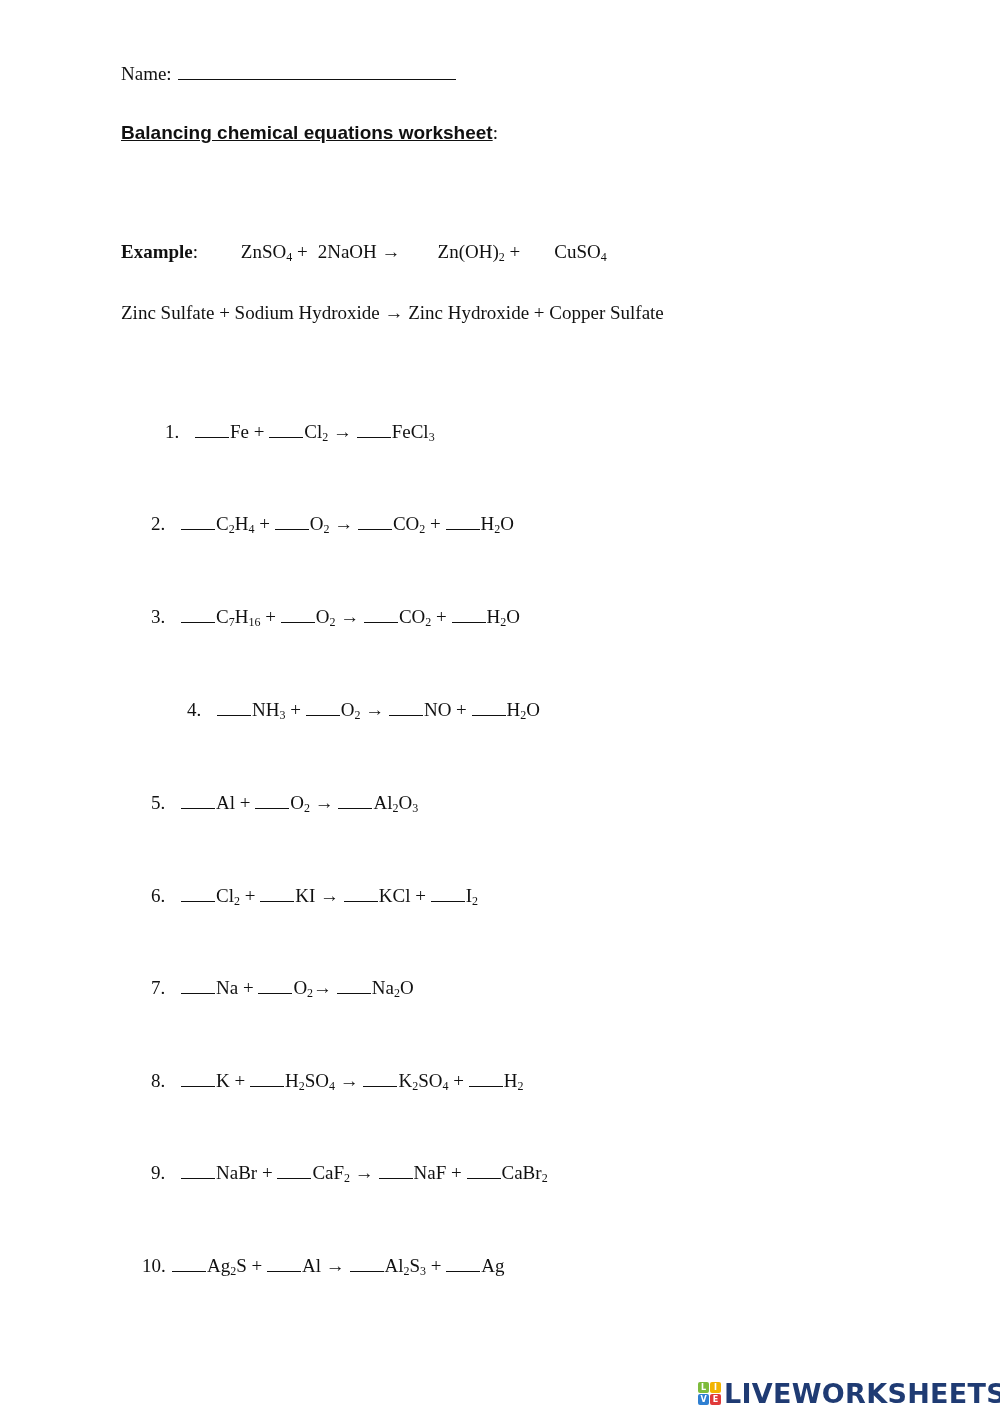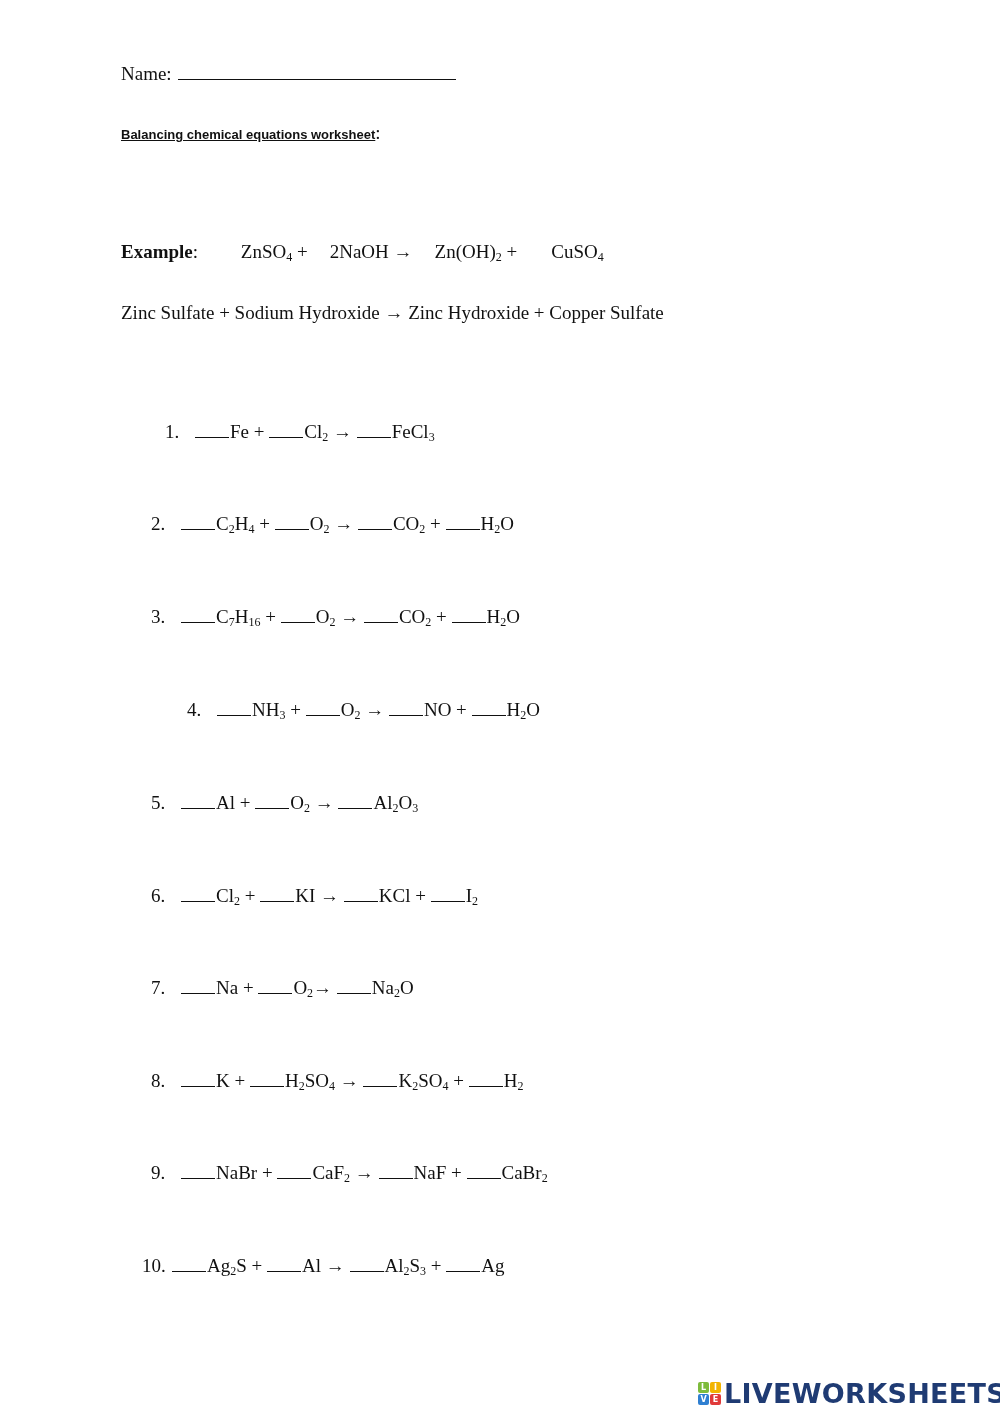--- a/index.html
+++ b/index.html
@@ -1,21 +1,21 @@
 <!DOCTYPE html>
 <html><head>
 <meta charset="utf-8">
 <style>
   html, body { margin: 0; padding: 0; background: #ffffff; }
   body { width: 1000px; height: 1413px; position: relative; overflow: hidden;
          font-family: "Liberation Sans", sans-serif; color: #111; }
   .abs { position: absolute; white-space: nowrap; }
   .txt { font-size: 19px; font-family: Liberation Serif, serif; }
   .name-line { display: inline-block; width: 278px; border-bottom: 1.5px solid #111; height: 18px; vertical-align: baseline; margin-left: 6px; }
-  .title { font-weight: bold; text-decoration: underline; font-size: 13px; }
+  .title { font-weight: bold; text-decoration: underline; font-size: 19px; }
   .bold { font-weight: bold; }
   sub { font-size: 12px; vertical-align: -3px; line-height: 0; }
   .eq-num { display: inline-block; width: 30px; }
   .blank { display: inline-block; width: 34px; border-bottom: 1.5px solid #111; height: 16px; vertical-align: baseline; margin-right: 1px; }
   .logo { position: absolute; left: 698px; top: 1378px; display: flex; align-items: center; }
   .tiles { display: grid; grid-template-columns: 11px 11px; grid-template-rows: 11px 11px; gap: 1px; margin-right: 3px; }
   .tile { font-size: 8px; font-weight: bold; color: #fff; display: flex; align-items: center; justify-content: center; border-radius: 2px; font-family: "DejaVu Sans", sans-serif; }
   .logo-text { font-family: "DejaVu Sans", sans-serif; font-weight: bold; font-size: 27px; color: #1f3b73; letter-spacing: 0.3px; }
 </style>
 </head>
@@ -24,21 +24,21 @@
 <div class="abs txt" style="left:121px; top:61px;">
   <span>Name:</span><span class="name-line"></span>
 </div>
 
 <div class="abs" style="left:121px; top:122px;">
   <span class="title">Balancing chemical equations worksheet</span><span class="txt">:</span>
 </div>
 
 <div class="abs txt" style="left:121px; top:241px;">
   <span class="bold">Example</span><span>:</span>
-  <span id="example-terms"><span style="margin-left: 38px;">ZnSO<sub>4</sub> +</span><span style="margin-left: 22px;">2NaOH →</span><span style="margin-left: 22px;">Zn(OH)<sub>2</sub> +</span><span style="margin-left: 34px;">CuSO<sub>4</sub></span></span>
+  <span id="example-terms"><span style="margin-left: 38px;">ZnSO<sub>4</sub> +</span><span style="margin-left: 10px;">2NaOH →</span><span style="margin-left: 37px;">Zn(OH)<sub>2</sub> +</span><span style="margin-left: 34px;">CuSO<sub>4</sub></span></span>
 </div>
 
 <div class="abs txt" style="left:121px; top:302px;">Zinc Sulfate + Sodium Hydroxide → Zinc Hydroxide + Copper Sulfate</div>
 
 <div id="equations">
     <div class="abs txt" style="left: 165px; top: 421px;"><span class="eq-num">1.</span><span class="blank"></span><span>Fe</span><span>&nbsp;+&nbsp;</span><span class="blank"></span><span>Cl<sub>2</sub></span><span>&nbsp;→&nbsp;</span><span class="blank"></span><span>FeCl<sub>3</sub></span></div>
     <div class="abs txt" style="left: 151px; top: 513px;"><span class="eq-num">2.</span><span class="blank"></span><span>C<sub>2</sub>H<sub>4</sub></span><span>&nbsp;+&nbsp;</span><span class="blank"></span><span>O<sub>2</sub></span><span>&nbsp;→&nbsp;</span><span class="blank"></span><span>CO<sub>2</sub></span><span>&nbsp;+&nbsp;</span><span class="blank"></span><span>H<sub>2</sub>O</span></div>
     <div class="abs txt" style="left: 151px; top: 606px;"><span class="eq-num">3.</span><span class="blank"></span><span>C<sub>7</sub>H<sub>16</sub></span><span>&nbsp;+&nbsp;</span><span class="blank"></span><span>O<sub>2</sub></span><span>&nbsp;→&nbsp;</span><span class="blank"></span><span>CO<sub>2</sub></span><span>&nbsp;+&nbsp;</span><span class="blank"></span><span>H<sub>2</sub>O</span></div>
     <div class="abs txt" style="left: 151px; top: 699px; margin-left: 36px;"><span class="eq-num">4.</span><span class="blank"></span><span>NH<sub>3</sub></span><span>&nbsp;+&nbsp;</span><span class="blank"></span><span>O<sub>2</sub></span><span>&nbsp;→&nbsp;</span><span class="blank"></span><span>NO</span><span>&nbsp;+&nbsp;</span><span class="blank"></span><span>H<sub>2</sub>O</span></div>
     <div class="abs txt" style="left: 151px; top: 792px;"><span class="eq-num">5.</span><span class="blank"></span><span>Al</span><span>&nbsp;+&nbsp;</span><span class="blank"></span><span>O<sub>2</sub></span><span>&nbsp;→&nbsp;</span><span class="blank"></span><span>Al<sub>2</sub>O<sub>3</sub></span></div>

